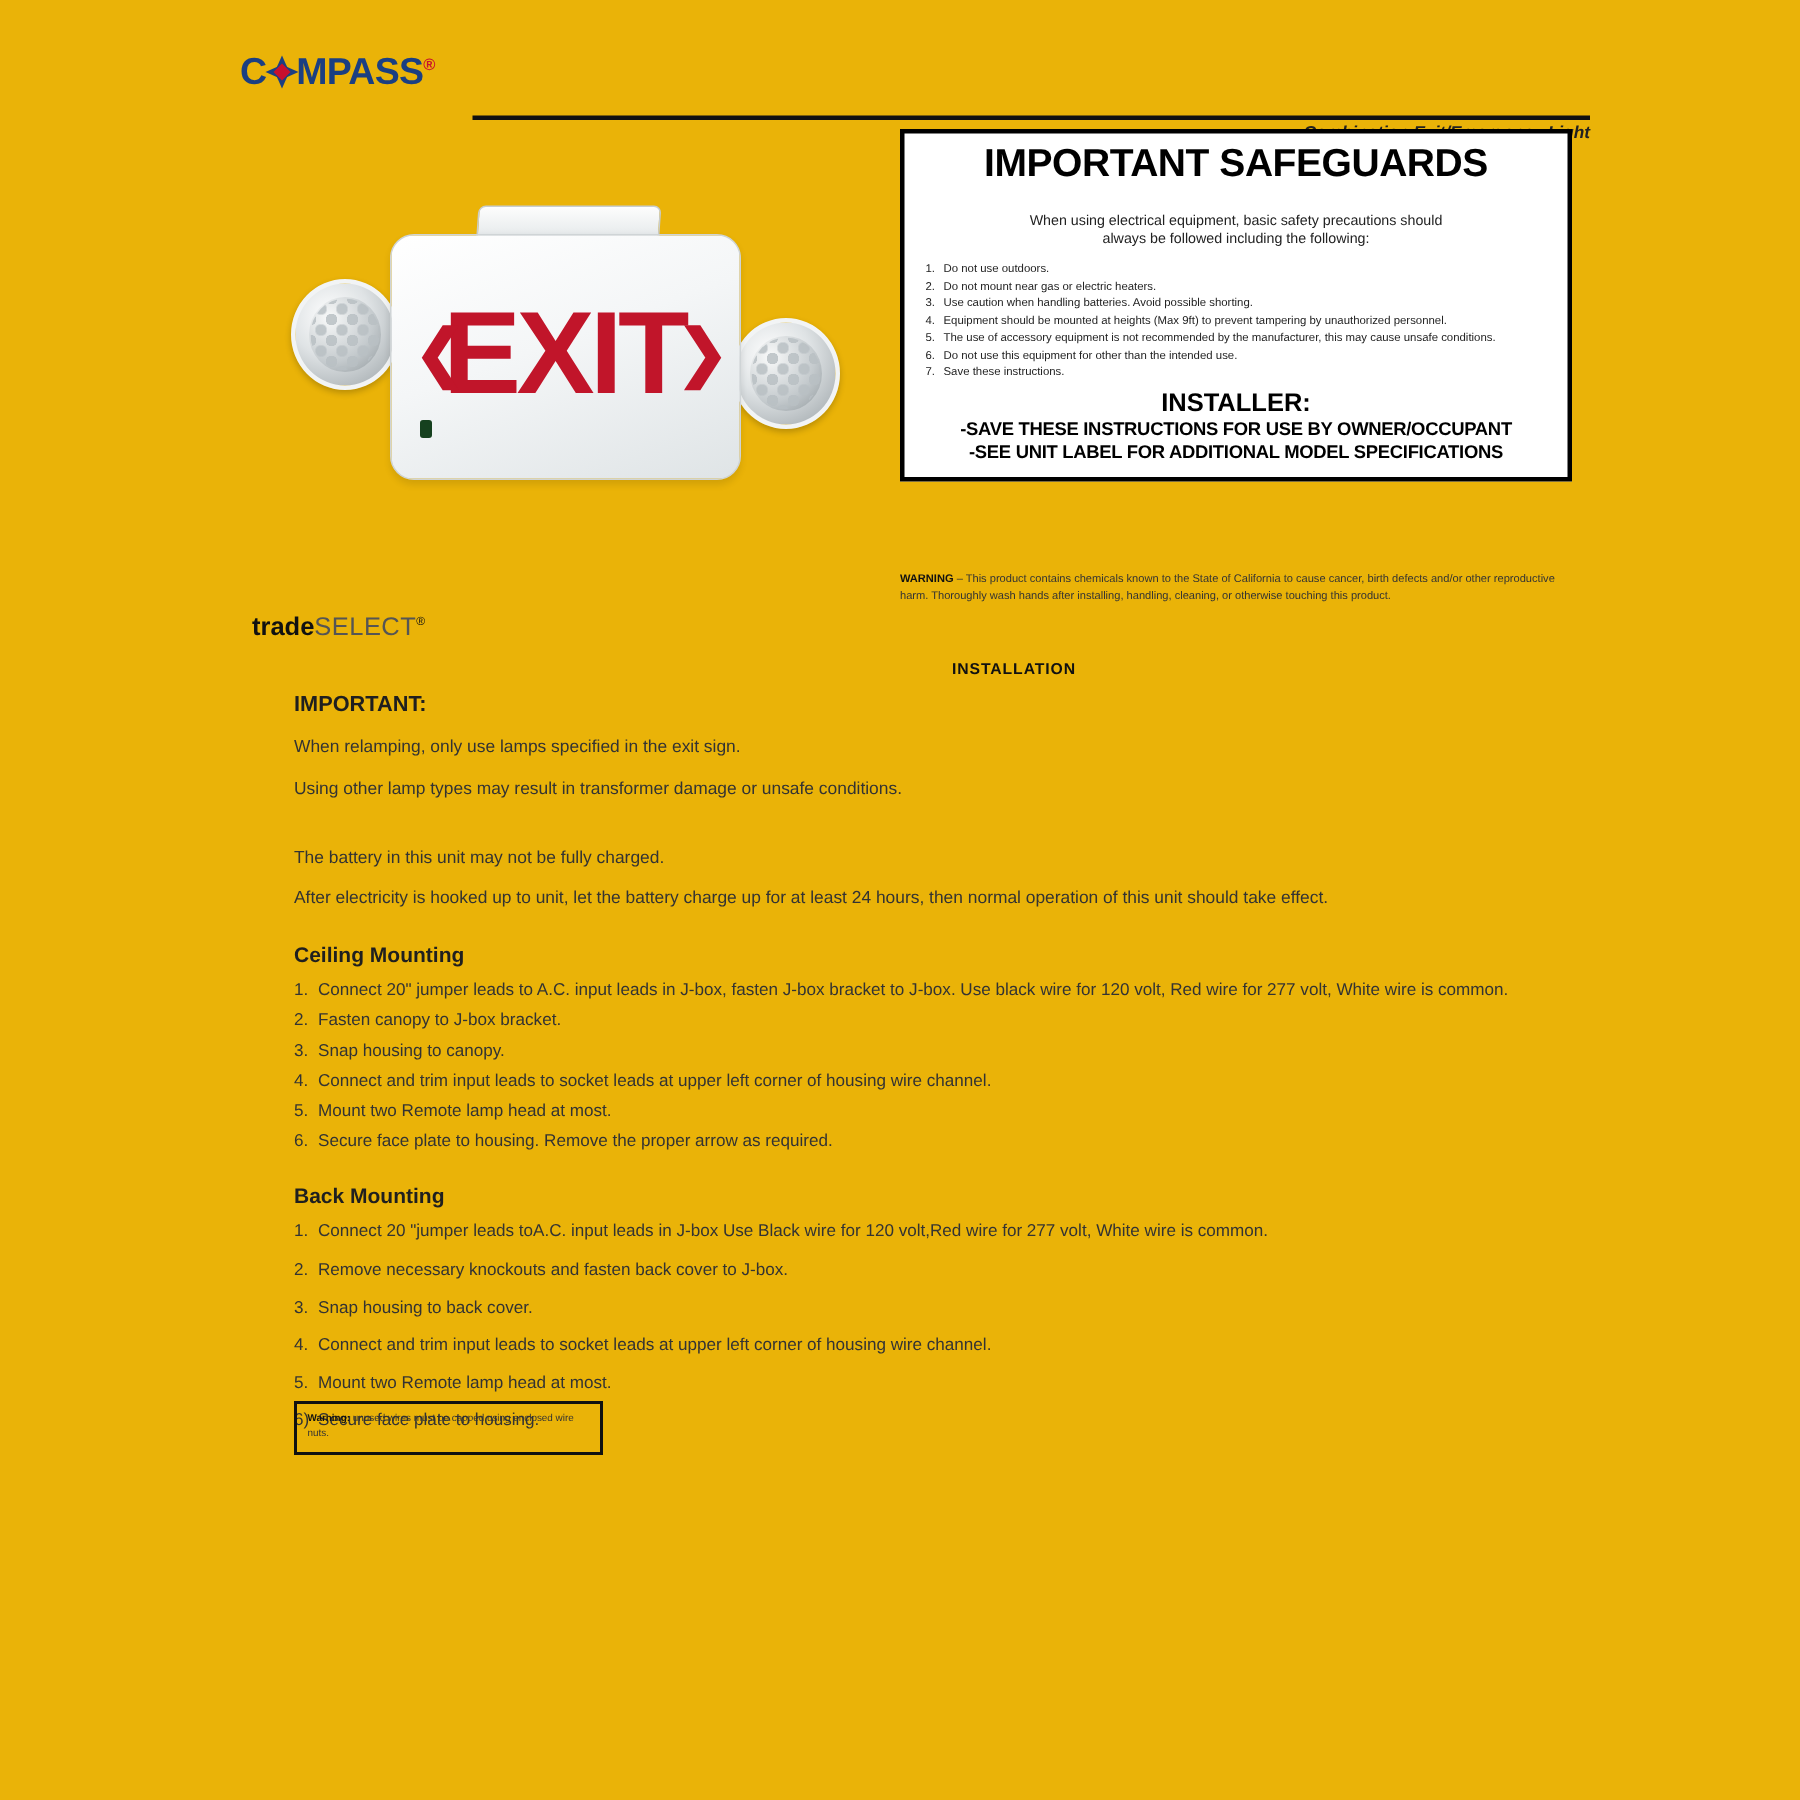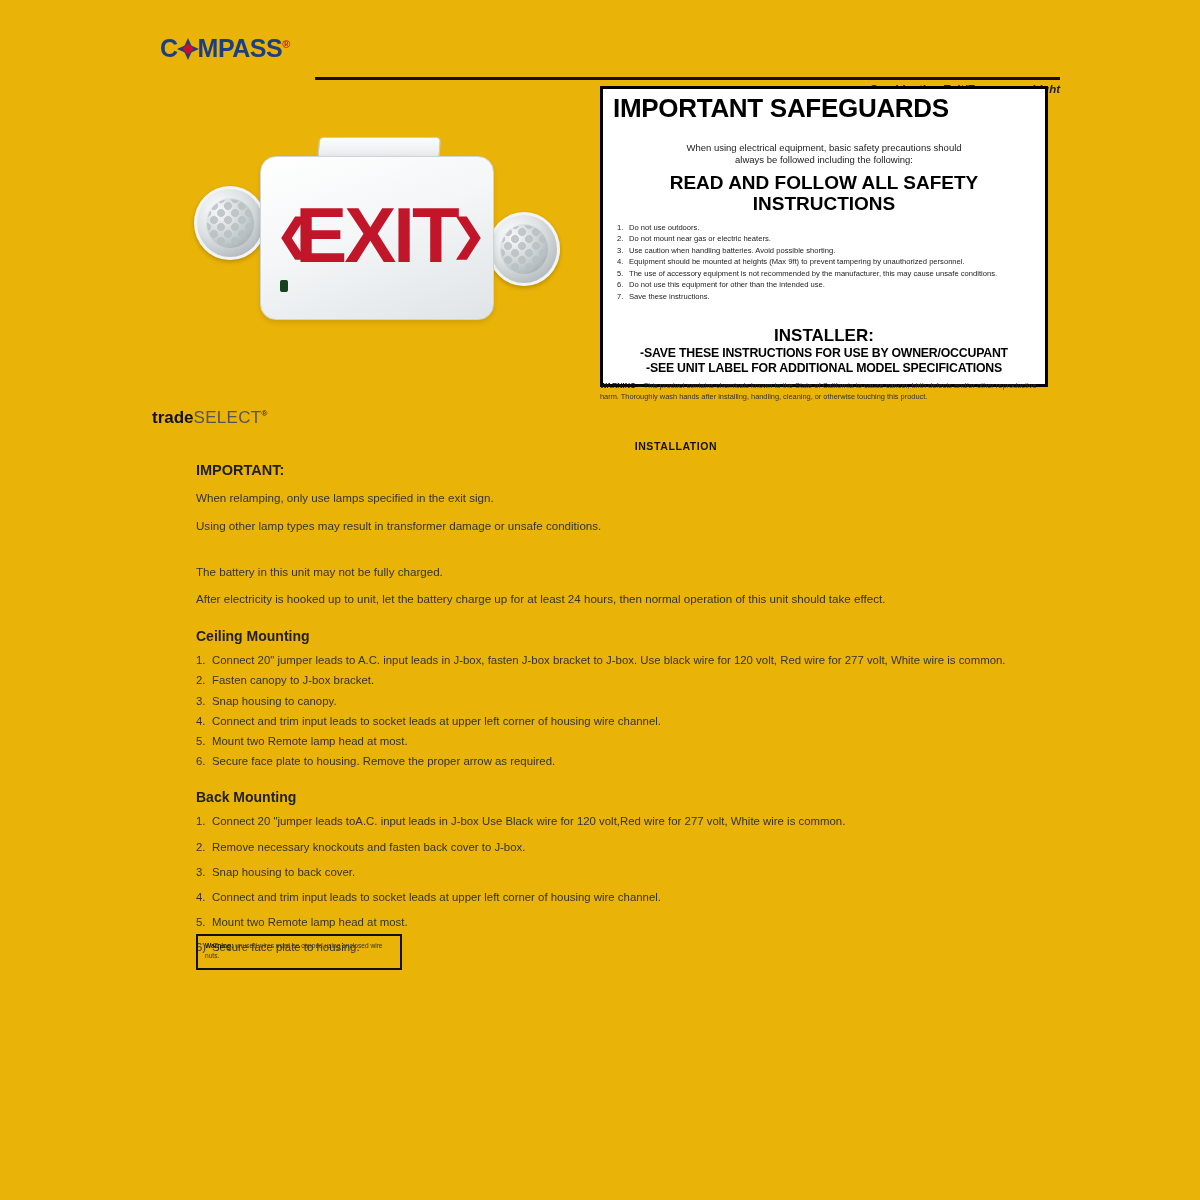--- a/index.html
+++ b/index.html
@@ -242,21 +242,21 @@
     position: absolute;
     left: 600px;
     top: 86px;
     width: 448px;
     border: 3px solid #000;
     box-sizing: border-box;
     padding: 6px 10px 8px 10px;
     background: #fff;
   }
   .sg-title {
-    text-align: left;
+    text-align: center;
     font-weight: bold;
     font-size: 26px;
     letter-spacing: -0.3px;
     line-height: 1.05;
     color: #000;
   }
   .sg-sub {
     text-align: center;
     font-size: 9.5px;
     line-height: 1.25;
@@ -289,21 +289,21 @@
   .sg-list li::before {
     content: counter(sgitem) ".";
     position: absolute;
     left: 4px;
     top: 0;
   }
   .sg-installer {
     text-align: center;
     font-weight: bold;
     font-size: 17px;
-    margin-top: 24px;
+    margin-top: 6px;
     color: #000;
   }
   .sg-inst-line {
     text-align: center;
     font-weight: bold;
     font-size: 12.3px;
     line-height: 1.25;
     letter-spacing: -0.2px;
     color: #000;
   }
@@ -315,21 +315,21 @@
     width: 450px;
     font-size: 7.4px;
     line-height: 1.55;
     color: #333;
   }
   .prop65 b { color: #111; }
 
   
   .tradeselect {
     position: absolute;
-    left: 152px;
+    left: 168px;
     top: 408px;
     font-size: 17px;
     color: #111;
     white-space: nowrap;
   }
   .tradeselect .bold { font-weight: bold; }
   .tradeselect .light { color: #555; letter-spacing: 0.3px; }
   .tradeselect .reg { font-size: 8px; vertical-align: super; }
 
   
@@ -451,24 +451,20 @@
     <div class="prod-arrow right">❯</div>
     <div class="prod-indicator"></div>
   </div>
 
   <div class="safeguards">
     <div class="sg-title">IMPORTANT SAFEGUARDS</div>
     <div class="sg-sub">
       <div>When using electrical equipment, basic safety precautions should</div>
       <div>always be followed including the following:</div>
     </div>
-    <div class="sg-title2">
-      <div>READ AND FOLLOW ALL SAFETY</div>
-      <div>INSTRUCTIONS</div>
-    </div>
     <ol class="sg-list">
       <li>Do not use outdoors.</li>
       <li>Do not mount near gas or electric heaters.</li>
       <li>Use caution when handling batteries. Avoid possible shorting.</li>
       <li>Equipment should be mounted at heights (Max 9ft) to prevent tampering by unauthorized personnel.</li>
       <li>The use of accessory equipment is not recommended by the manufacturer, this may cause unsafe conditions.</li>
       <li>Do not use this equipment for other than the intended use.</li>
       <li>Save these instructions.</li>
     </ol>
     <div class="sg-installer">INSTALLER:</div>

